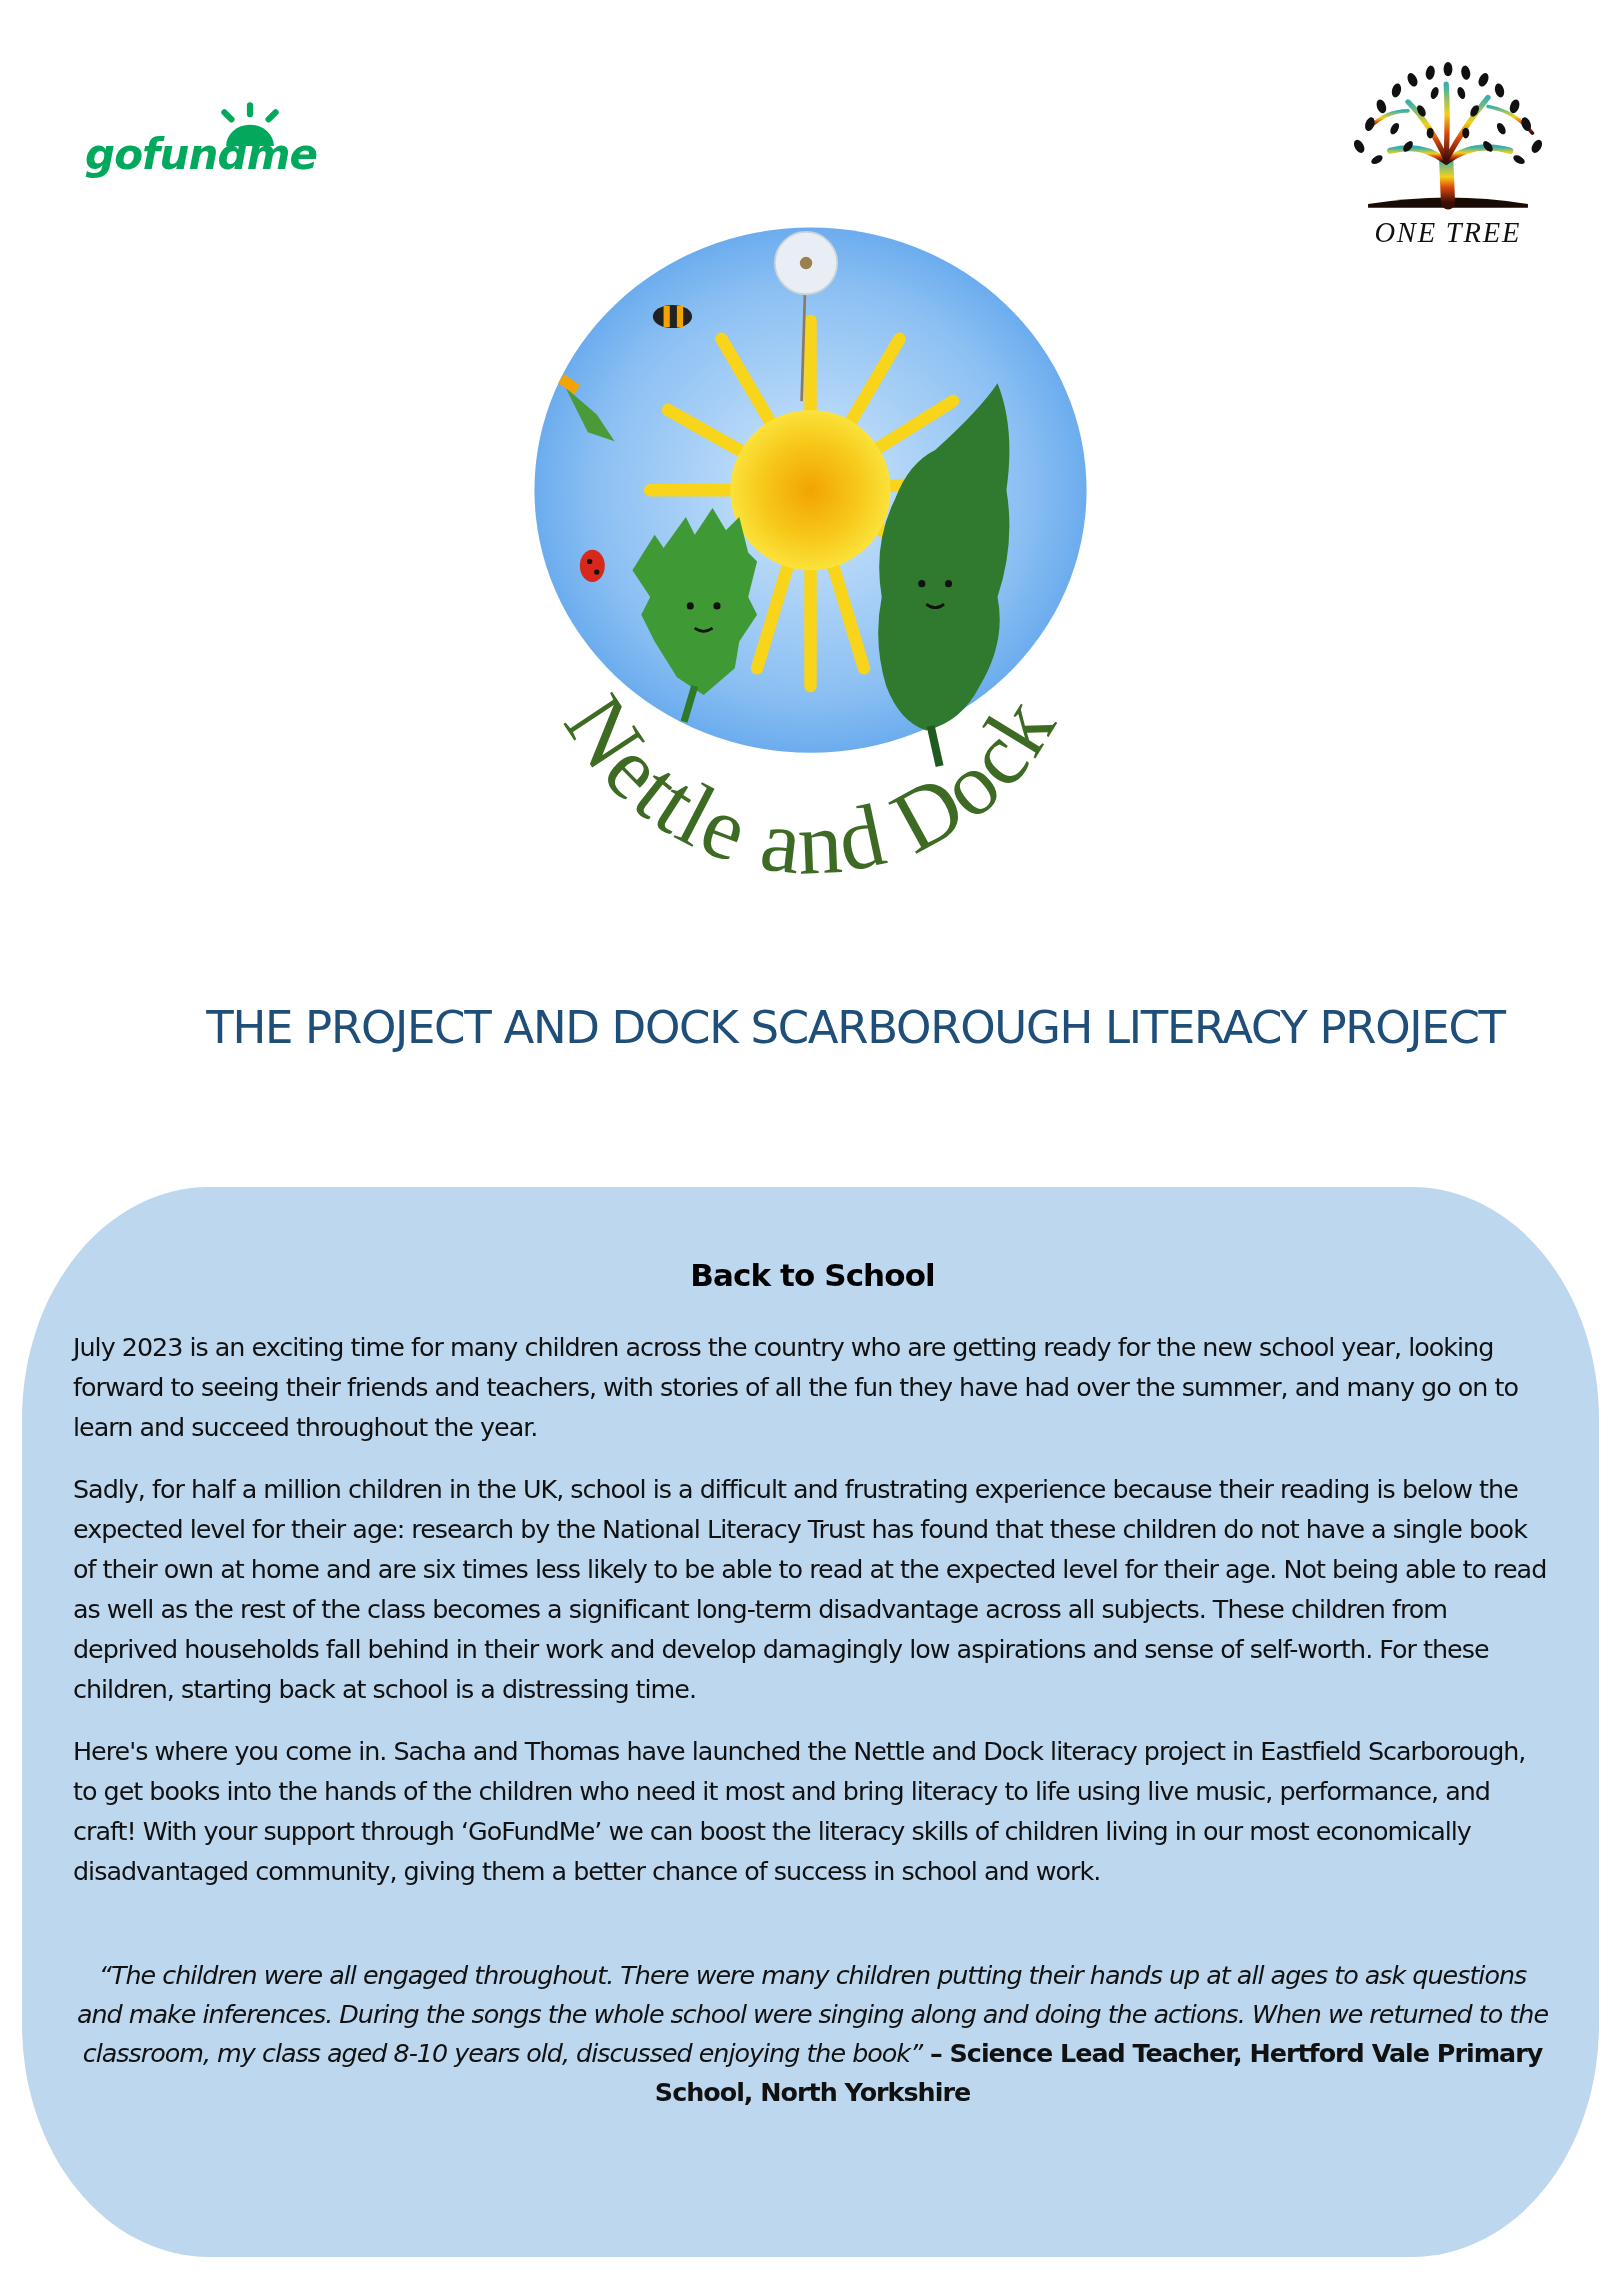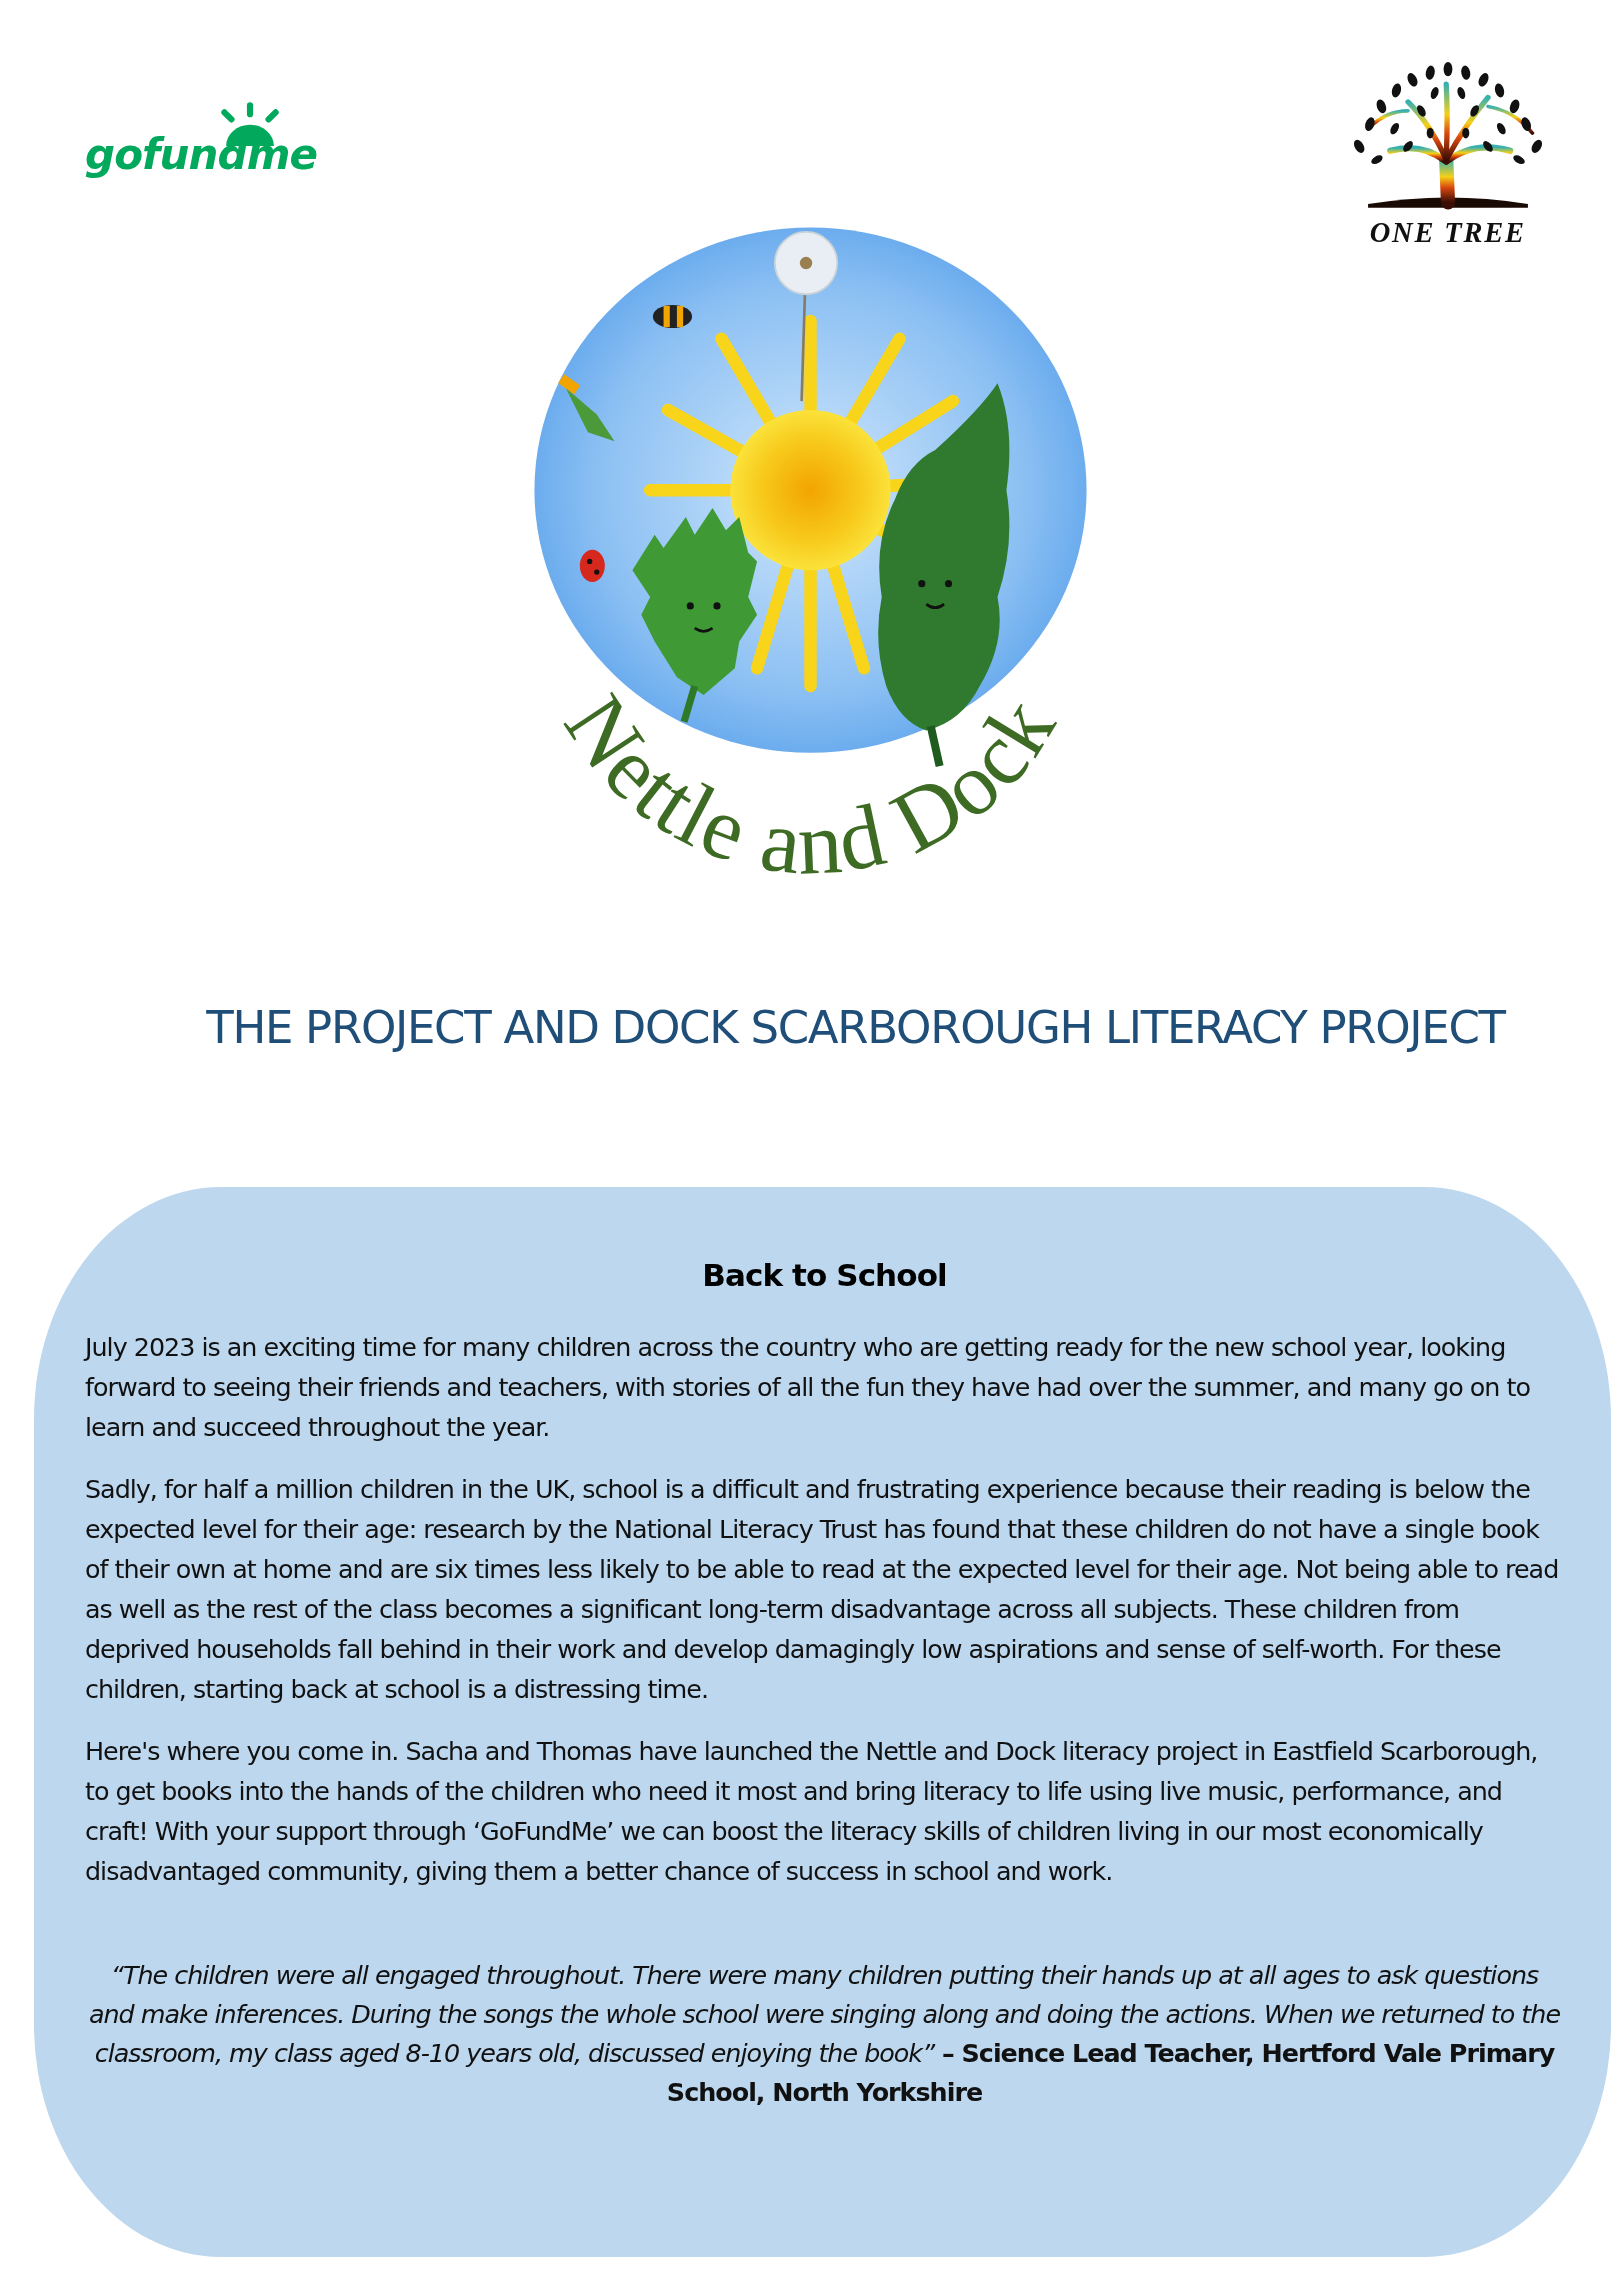--- a/index.html
+++ b/index.html
@@ -8,34 +8,34 @@
 
     
     .gfm { position: absolute; left: 85px; top: 100px; width: 285px; height: 98px; }
     .gfm-word { position: absolute; left: 0; top: 34px; font-family: "DejaVu Sans", sans-serif;
                 font-weight: bold; font-size: 42px; letter-spacing: -0.9px; color: #02a95c; line-height: 1; font-style: italic; }
     .gfm-sun { position: absolute; left: 125px; top: 0; width: 80px; height: 53px; }
 
     
     .onetree { position: absolute; left: 1341px; top: 62px; width: 214px; height: 187px; }
     .onetree-text { position: absolute; left: 1.8px; bottom: 0; width: 210px; text-align: center;
-                    font-family: "Liberation Serif", serif; font-style: italic; font-weight: bold;
+                    font-family: "Liberation Serif", serif; font-style: italic; font-weight: normal;
                     font-size: 28.5px; letter-spacing: 1.8px; color: #111; }
 
     
     .emblem { position: absolute; left: 481px; top: 223px; width: 659px; height: 659px; }
 
     
     .main-title { position: absolute; left: 0; top: 971px; width: 1622px; text-align: center;
                   font-family: "DejaVu Sans", sans-serif; font-size: 45px; font-weight: normal;
                   color: #1f4e79; letter-spacing: -1.3px; padding-left: 89px; box-sizing: border-box; }
 
     
     .card { position: absolute; left: 22px; top: 1187px; width: 1577px; height: 1070px;
-            background: #bdd7ee; border-radius: 187px / 232px; margin-left: 12px; }
+            background: #bdd7ee; border-radius: 187px / 232px; }
     .card-inner { position: absolute; left: 51px; top: 70px; width: 1479px; }
     .card h2 { margin: 0 0 34px 0; text-align: center; font-family: "DejaVu Sans", sans-serif;
                font-size: 31px; font-weight: bold; letter-spacing: -0.9px; color: #000; }
     .card p { margin: 0 0 22px 0; font-family: "DejaVu Sans", sans-serif; font-size: 25.4px;
               line-height: 40px; letter-spacing: -1px; color: #111; }
     .spacer { height: 43px; }
     .quote { text-align: center; margin: 0 0 19.6px 0; font-family: "DejaVu Sans", sans-serif;
              font-size: 25.4px; line-height: 39px; letter-spacing: -1px; color: #111; }
     .quote em { font-style: italic; }
     .quote b { font-weight: bold; }

